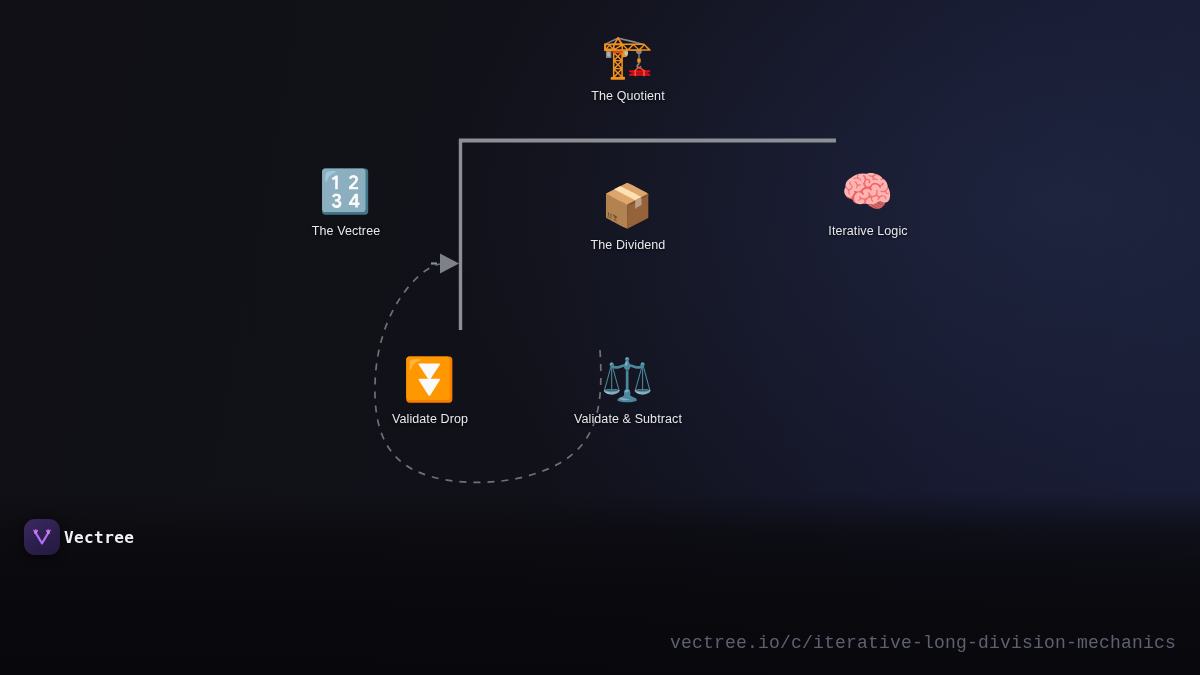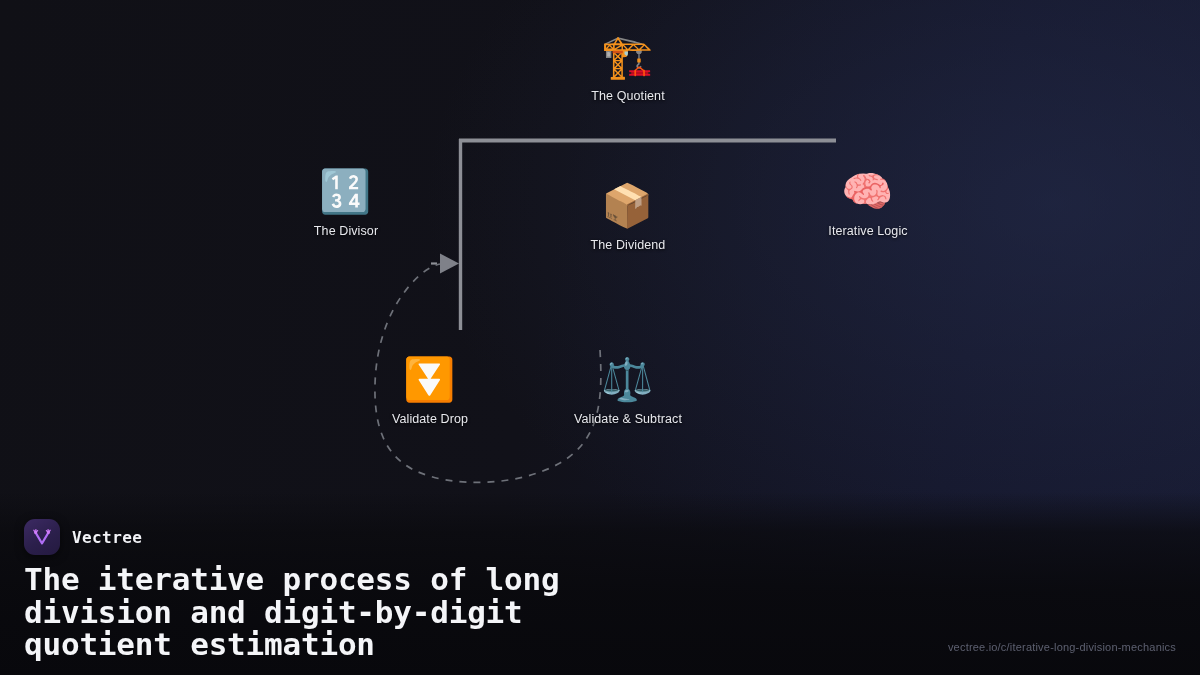--- a/index.html
+++ b/index.html
@@ -79,21 +79,21 @@
     bottom: 0;
     height: 183px;
   }
 
   #brand-row {
     position: absolute;
     left: 24px;
     top: 27px;
     display: flex;
     align-items: center;
-    gap: 12px;
+    gap: 4px;
   }
   #brand-logo {
     width: 36px;
     height: 36px;
     border-radius: 11px;
     background: linear-gradient(150deg, #3c2a63 0%, #2b1f4b 55%, #241a40 100%);
     display: flex;
     align-items: center;
     justify-content: center;
     box-shadow: 0 2px 8px rgba(0,0,0,0.55);
@@ -117,22 +117,22 @@
     line-height: 32.5px;
     color: #f4f5f8;
     letter-spacing: -0.2px;
     white-space: pre-line;
   }
 
   #url {
     position: absolute;
     right: 24px;
     bottom: 22px;
-    font-family: Liberation Sans, sans-serif;
-    font-size: 11px;
+    font-family: Liberation Mono, monospace;
+    font-size: 18px;
     color: #5d6070;
     letter-spacing: 0.2px;
   }
 </style>
 </head>
 <body>
 
 <div id="canvas">
 
   <svg id="graph-svg" viewBox="0 0 1200 675" xmlns="http://www.w3.org/2000/svg">
@@ -161,21 +161,21 @@
              C428,268 435,265 440,264" fill="none" stroke="#6e7179" stroke-width="1.7" stroke-dasharray="7 7" stroke-linecap="butt"></path>
   </svg>
 
   <div class="node" style="left:628px; top:68px;">
     <div class="node-icon">🏗️</div>
     <div class="node-label">The Quotient</div>
   </div>
 
   <div class="node" style="left:346px; top:203px;">
     <div class="node-icon">🔢</div>
-    <div class="node-label">The Divisor</div>
+    <div class="node-label">The Vectree</div>
   </div>
 
   <div class="node" style="left:628px; top:217px;">
     <div class="node-icon">📦</div>
     <div class="node-label">The Dividend</div>
   </div>
 
   <div class="node" style="left:868px; top:203px;">
     <div class="node-icon">🧠</div>
     <div class="node-label">Iterative Logic</div>
@@ -201,21 +201,18 @@
           <path d="M4.6 6.6 L11 17.4 L17.4 6.6" fill="none" stroke="#b06ef5" stroke-width="2.1" stroke-linecap="round" stroke-linejoin="round"></path>
           <path d="M4.6 6.6 L2.9 4.3 M4.6 6.6 L6.6 4.6 M4.6 6.6 L4.9 3.7" fill="none" stroke="#d07bfb" stroke-width="1.3" stroke-linecap="round"></path>
           <path d="M17.4 6.6 L19.1 4.3 M17.4 6.6 L15.4 4.6 M17.4 6.6 L17.1 3.7" fill="none" stroke="#d07bfb" stroke-width="1.3" stroke-linecap="round"></path>
           <circle cx="4.6" cy="6.6" r="1.5" fill="#cf7cf9"></circle>
           <circle cx="17.4" cy="6.6" r="1.5" fill="#cf7cf9"></circle>
         </svg>
       </div>
       <div id="brand-name">Vectree</div>
     </div>
 
-    <div id="headline">The iterative process of long
-division and digit-by-digit
-quotient estimation</div>
 
     <div id="url">vectree.io/c/iterative-long-division-mechanics</div>
 
   </div>
 
 </div>
 
 </body></html>

